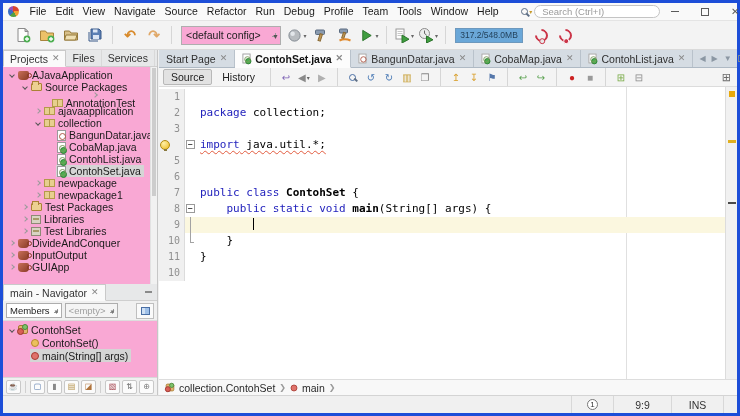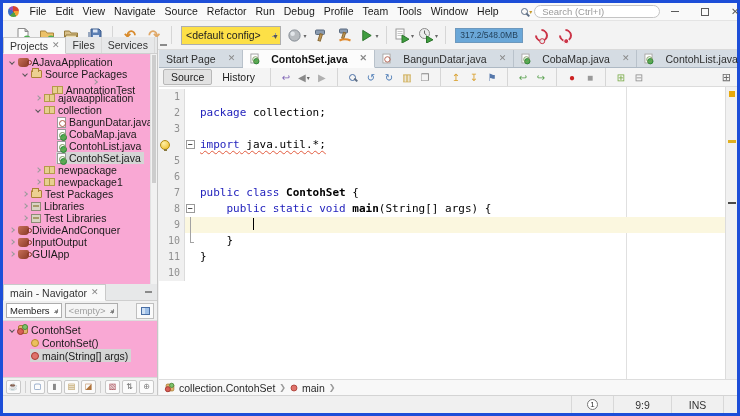--- a/index.html
+++ b/index.html
@@ -23,29 +23,29 @@
   .win-btn { width:30px; display:flex; align-items:center; justify-content:center; color:#5a5a5a; font-size:10px; cursor:default; }
   .glyph-min { width:8px; height:1px; background:#5a5a5a; display:inline-block; }
   .glyph-max { width:8px; height:8px; border:1px solid #5a5a5a; display:inline-block; }
 
   
   .toolbar { position:absolute; top:18px; left:0; right:0; height:29px; background:#f3f3f3; border-bottom:1px solid #dadada; display:flex; align-items:center; padding-left:8px; }
   .tb-btn { width:24px; height:24px; display:flex; align-items:center; justify-content:center; border:1px solid transparent; border-radius:2px; flex:none; }
   .tb-sep { width:1px; height:18px; background:#d6d6d6; margin:0 5px; flex:none; }
   .tb-drop { font-size:6px; color:#666; margin-left:1px; }
   .tb-text { color:#d88a2a; font-size:14px; font-weight:bold; line-height:1; }
-  .combo { height:19px; width:100px; background:#fde047; border:1px solid #aeaeae; display:flex; align-items:center; padding:0 4px; margin:0 4px; color:#222; }
+  .combo { height:19px; width:100px; background:#f9a8d4; border:1px solid #aeaeae; display:flex; align-items:center; padding:0 4px; margin:0 4px; color:#222; }
   .combo .cv { flex:1; white-space:nowrap; overflow:hidden; }
   .combo .chev { font-size:7px; color:#555; }
   .memory { height:15px; width:68px; background:var(--memory_fill); border:1px solid #6d98bd; color:#23425c; font-size:8.5px; display:flex; align-items:center; justify-content:center; margin:0 6px 0 4px; white-space:nowrap; }
   .red-loop { width:13px; height:13px; border:2.5px solid #cb3548; border-radius:50%; border-left-color:transparent; transform:rotate(45deg); position:relative; }
   .badge { position:absolute; width:6px; height:6px; border-radius:50%; right:-3px; bottom:-2px; transform:rotate(-45deg); border:1px solid #fff; }
 
   
-  .leftcol { position:absolute; top:34px; left:0; width:155px; bottom:18px; display:flex; flex-direction:column; background:#f0f0f0; border-right:1px solid #c6c6c6; }
+  .leftcol { position:absolute; top:47px; left:0; width:155px; bottom:18px; display:flex; flex-direction:column; background:#f0f0f0; border-right:1px solid #c6c6c6; }
   .editorcol { position:absolute; top:47px; left:156px; right:0; bottom:18px; display:flex; flex-direction:column; background:#fff; }
 
   
   .ptab-row { height:17px; background:#e7e8e9; display:flex; align-items:stretch; border-bottom:1px solid #cfcfcf; flex:none; }
   .ptab { display:flex; align-items:center; padding:0 6px; color:#333; gap:4px; border-right:1px solid #d9d9d9; }
   .ptab.active { background:#fafafa; border-top:1px solid #c9c9c9; border-left:1px solid #c9c9c9; border-right:1px solid #c9c9c9; border-bottom:1px solid #fafafa; margin-bottom:-1px; }
   .close-x { color:#888; font-size:9px; line-height:1; }
   .panel-min { margin-left:auto; display:flex; align-items:center; padding:0 5px; }
   .panel-min i { width:7px; height:2px; background:#8a8a8a; display:block; }
 
@@ -91,21 +91,21 @@
   .nav-combo.disabled { color:#a0a0a0; background:#f4f4f4; }
   .nav-combo .chev { font-size:6px; color:#777; margin-left:4px; }
   .nav-tb-btn { margin-left:auto; width:18px; height:16px; border:1px solid #bfbfbf; background:#fafafa; display:flex; align-items:center; justify-content:center; }
   .i-table { width:9px; height:8px; border:1px solid #4a6fa5; background:linear-gradient(90deg,#cfe0f4 50%, #9fc0e8 50%); }
   .filter-row { height:18px; margin-top:auto; background:#f0f0f0; border-top:1px solid #d8d8d8; display:flex; align-items:center; gap:2px; padding:0 3px; flex:none; }
   .f-btn { width:15px; height:14px; display:flex; align-items:center; justify-content:center; border:1px solid #c8c8c8; background:#fbfbfb; border-radius:2px; font-size:8px; }
   .f-sep { width:1px; height:12px; background:#d0d0d0; margin:0 2px; }
 
   
   .etab-row { height:18px; background:var(--tab_strip); display:flex; align-items:stretch; border-bottom:1px solid #aeb9c4; flex:none; }
-  .etab { display:flex; align-items:center; gap:12px; padding:0 7px; border-right:1px solid #b9c2cb; color:#2e2e2e; white-space:nowrap; }
+  .etab { display:flex; align-items:center; gap:4px; padding:0 7px; border-right:1px solid #b9c2cb; color:#2e2e2e; white-space:nowrap; }
   .etab .ticon { transform:scale(.9); }
   .etab.active { background:#fcfcfc; font-weight:bold; color:#111; margin-bottom:-1px; border-bottom:1px solid #fcfcfc; }
   .etab-controls { margin-left:auto; display:flex; align-items:center; gap:6px; padding:0 6px; color:#8b97a3; font-size:8px; }
   .etab-controls .sq { width:8px; height:7px; border:1px solid #7d8994; }
 
   
   .etoolbar { height:19px; background:#f4f4f4; border-bottom:1px solid #dcdcdc; display:flex; align-items:center; padding:0 4px; gap:2px; flex:none; }
   .e-btn { height:16px; padding:0 7px; display:flex; align-items:center; border:1px solid transparent; border-radius:2px; color:#222; }
   .e-btn.pressed { background:#e2e2e2; border-color:#b8b8b8; }
   .e-ico { width:16px; height:16px; display:flex; align-items:center; justify-content:center; font-size:10px; border:1px solid transparent; border-radius:2px; }

